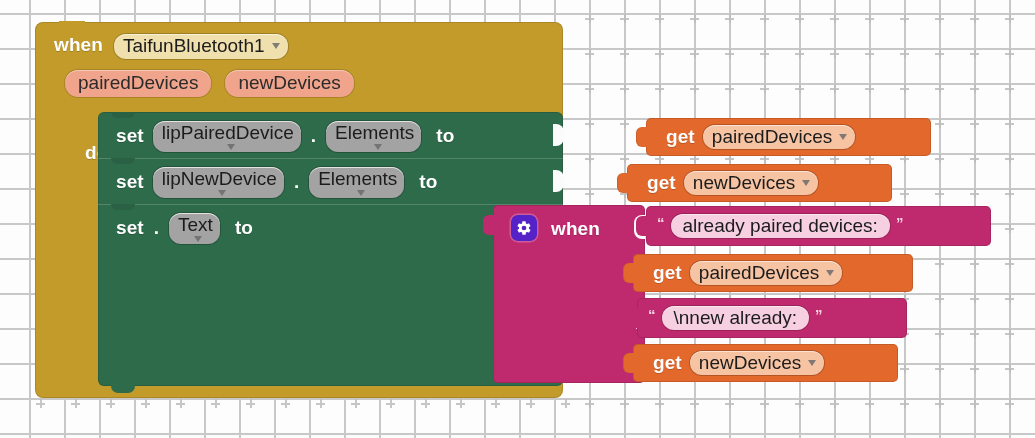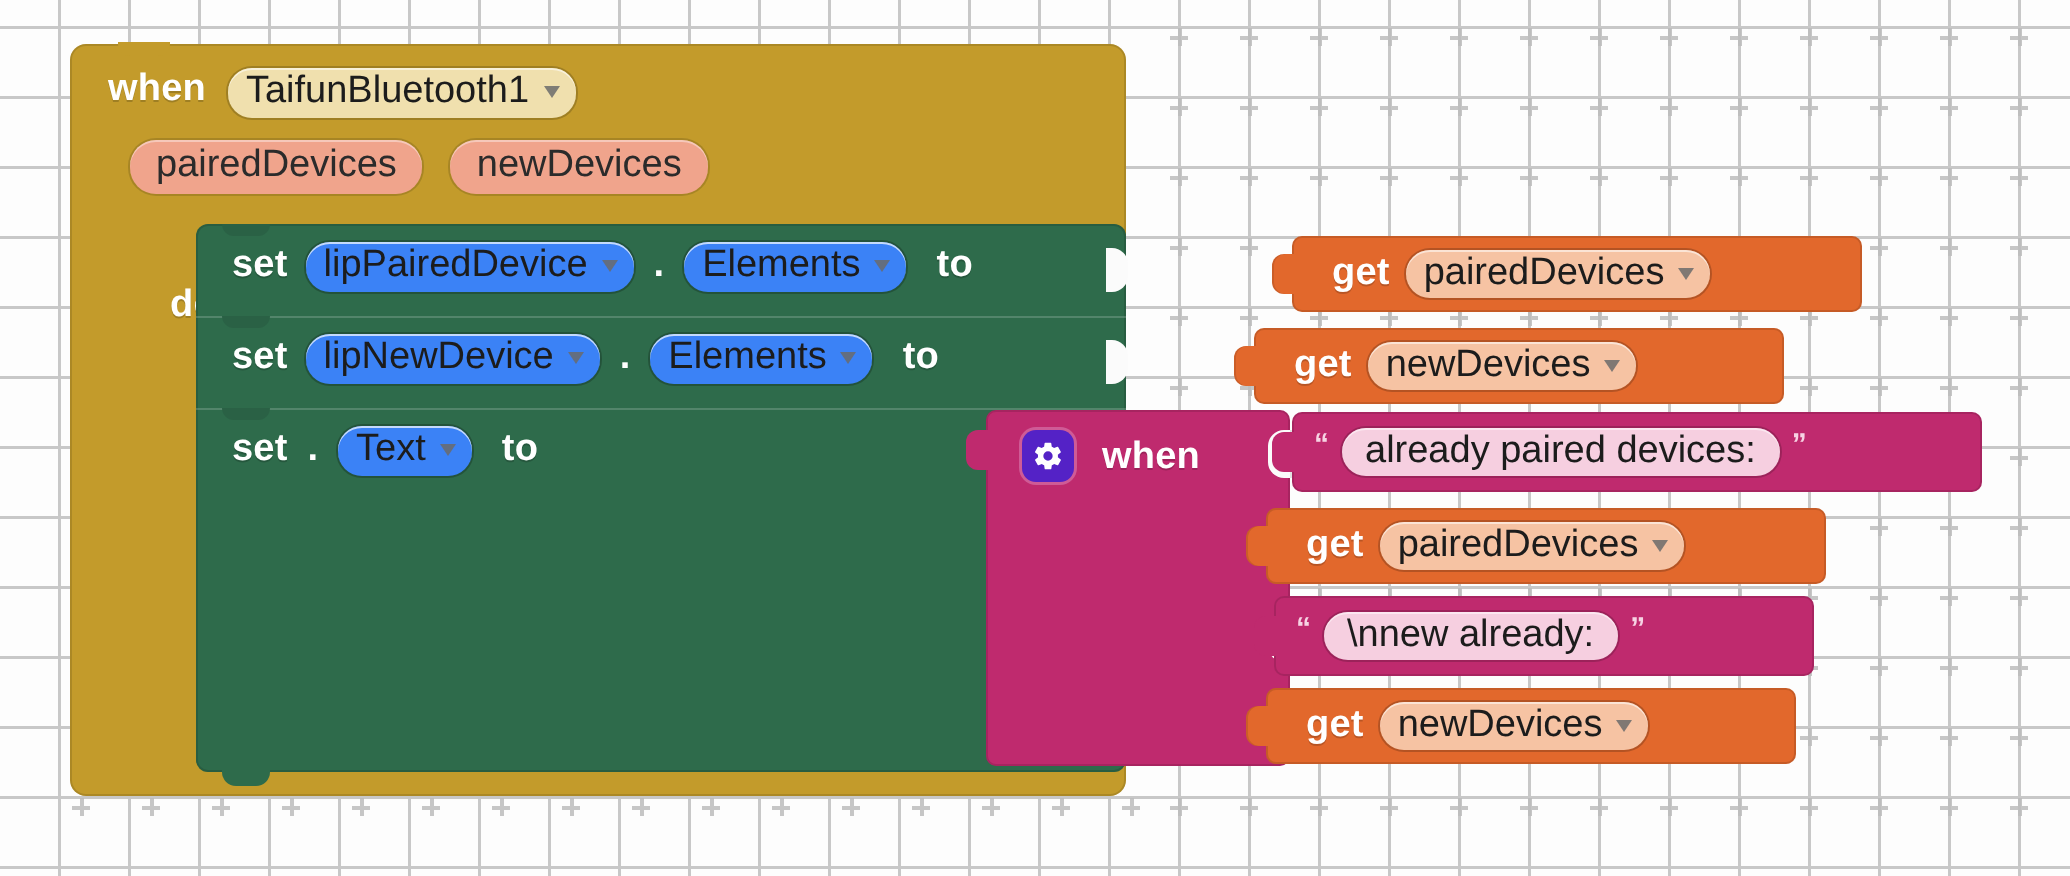--- a/index.html
+++ b/index.html
@@ -134,22 +134,23 @@
   }
   .setline {
     position: absolute;
     left: 18px;
     top: 9px;
     display: flex;
     align-items: center;
     gap: 9px;
   }
   .green-field {
-    background: #3b82f6;
+    background: #a3a3a3;
     box-shadow: 0 0 0 1px rgba(0,0,0,.22), inset 0 1px 0 rgba(255,255,255,.7);
+    flex-direction: column;
   }
   .dot { color: #ffffff; font-size: 19px; font-weight: bold; padding: 0 1px; }
 
   
   .socket {
     position: absolute;
     width: 11px; height: 22px;
     border-radius: 0 8px 8px 0;
   }
 

